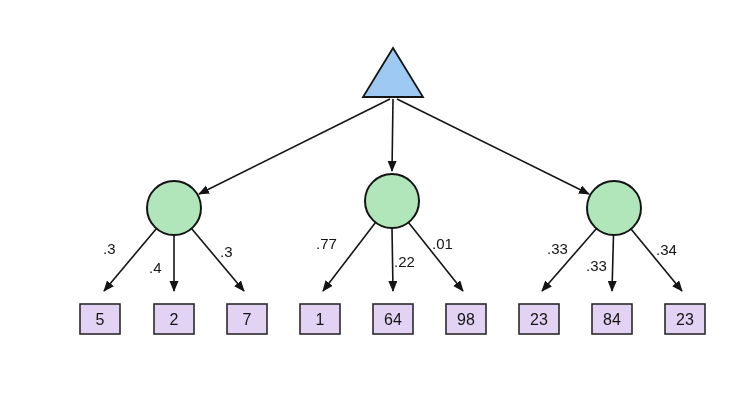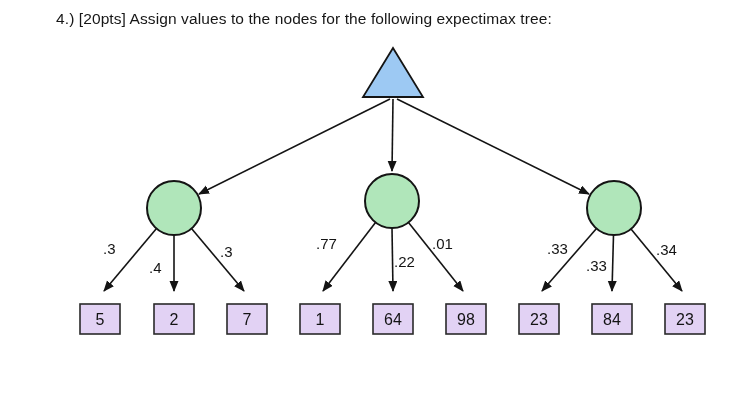--- a/index.html
+++ b/index.html
@@ -34,21 +34,20 @@
     fill: #141414;
   }
   .prob-label { font-size: 15px; }
   .leaf-value { font-size: 16px; text-anchor: middle; }
 </style>
 </head>
 <body>
 
 <div class="page">
 
-  <div class="title">4.) [20pts] Assign values to the nodes for the following expectimax tree:</div>
 
   <svg class="tree" width="746" height="401" viewBox="0 0 746 401">
     <defs>
       <marker id="arrow" markerUnits="userSpaceOnUse" markerWidth="12" markerHeight="10" refX="10" refY="4.5" orient="auto">
         <polygon points="0,0 11,4.5 0,9" fill="#141414"></polygon>
       </marker>
     </defs>
 
     <g stroke="#141414" stroke-width="1.6">
       <line x1="390" y1="99" x2="199" y2="194" marker-end="url(#arrow)"></line>

